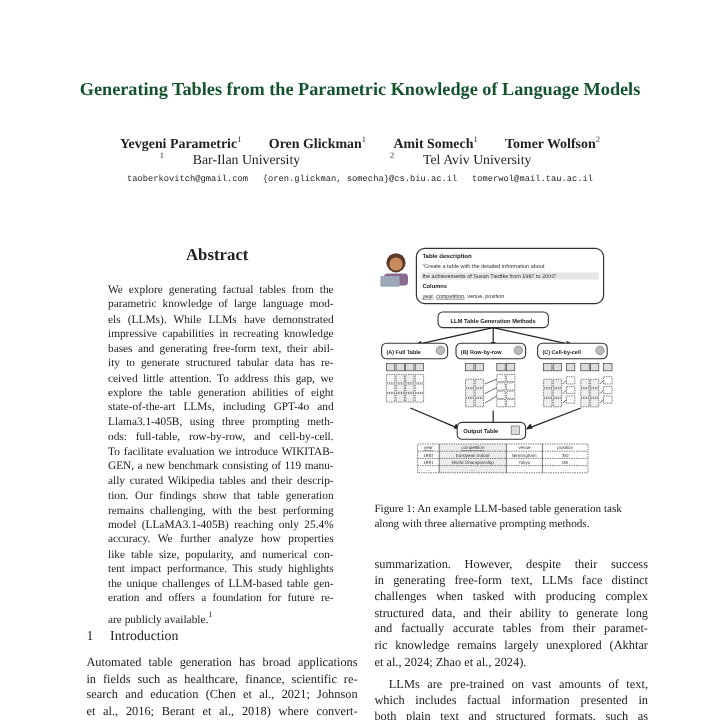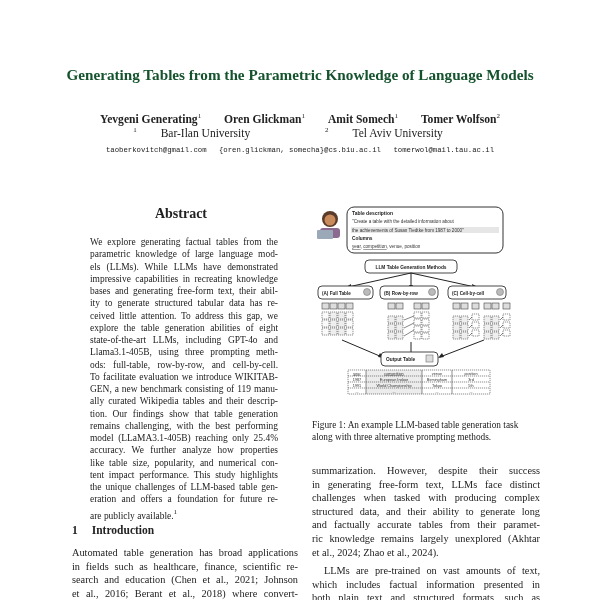--- a/index.html
+++ b/index.html
@@ -10,41 +10,41 @@
   .authors span.au { margin: 0 10px; }
   sup { font-size: 7px; font-weight: normal; vertical-align: 5px; }
   .affil { left: 0; width: 600px; top: 126px; text-align: center; font-size: 11.5px; }
   .affil span { margin: 0 24px; }
   .emails { left: 0; width: 600px; top: 146px; text-align: center; font-family: "Liberation Mono", monospace; font-size: 7.3px; word-spacing: 0px; }
   .emails span { margin: 0 4px; }
   .abstract-title { left: 96px; width: 170px; top: 206px; text-align: center; font-weight: bold; font-size: 14px; }
   .abstract { left: 90px; width: 188px; top: 236px; font-size: 9.45px; line-height: 12.25px; text-align: justify; }
   .abstract .ln { display: block; text-align: justify; text-align-last: justify; white-space: nowrap; height: 12.25px; }
   .abstract .ln.last { text-align-last: left; }
-  .intro-h { left: 72px; top: 524px; font-weight: bold; font-size: 11.5px; }
+  .intro-h { left: 72px; top: 524px; font-weight: normal; font-size: 11.5px; }
   .intro-h .num { margin-right: 14px; }
   .intro { left: 72px; width: 226px; top: 546px; font-size: 10.3px; line-height: 13.6px; }
   .intro .ln, .right .ln { display: block; text-align: justify; text-align-last: justify; white-space: nowrap; height: 13.6px; }
   .right .ln.last { text-align-last: left; }
   .caption { left: 312px; width: 228px; top: 420px; font-size: 9.3px; line-height: 11.8px; }
   .caption .ln { display:block; white-space: nowrap; }
   .right { left: 312px; width: 228px; top: 464px; font-size: 10.3px; line-height: 13.6px; }
   .right .indent { text-indent: 12px; }
   .gap { height: 5px; }
   
   .fig { left: 312px; top: 200px; width: 230px; height: 210px; }
   .fig text { font-family: "Liberation Sans", sans-serif; }
 </style>
 </head>
 <body>
 
 <div class="abs title">Generating Tables from the Parametric Knowledge of Language Models</div>
 
 <div class="abs authors">
-  <span class="au"><span>Yevgeni Generating</span><sup>1</sup></span>
+  <span class="au"><span>Yevgeni Parametric</span><sup>1</sup></span>
   <span class="au"><span>Oren Glickman</span><sup>1</sup></span>
   <span class="au"><span>Amit Somech</span><sup>1</sup></span>
   <span class="au"><span>Tomer Wolfson</span><sup>2</sup></span>
 </div>
 
 <div class="abs affil">
   <span><sup>1</sup><span>Bar-Ilan University</span></span>
   <span><sup>2</sup><span>Tel Aviv University</span></span>
 </div>
 

